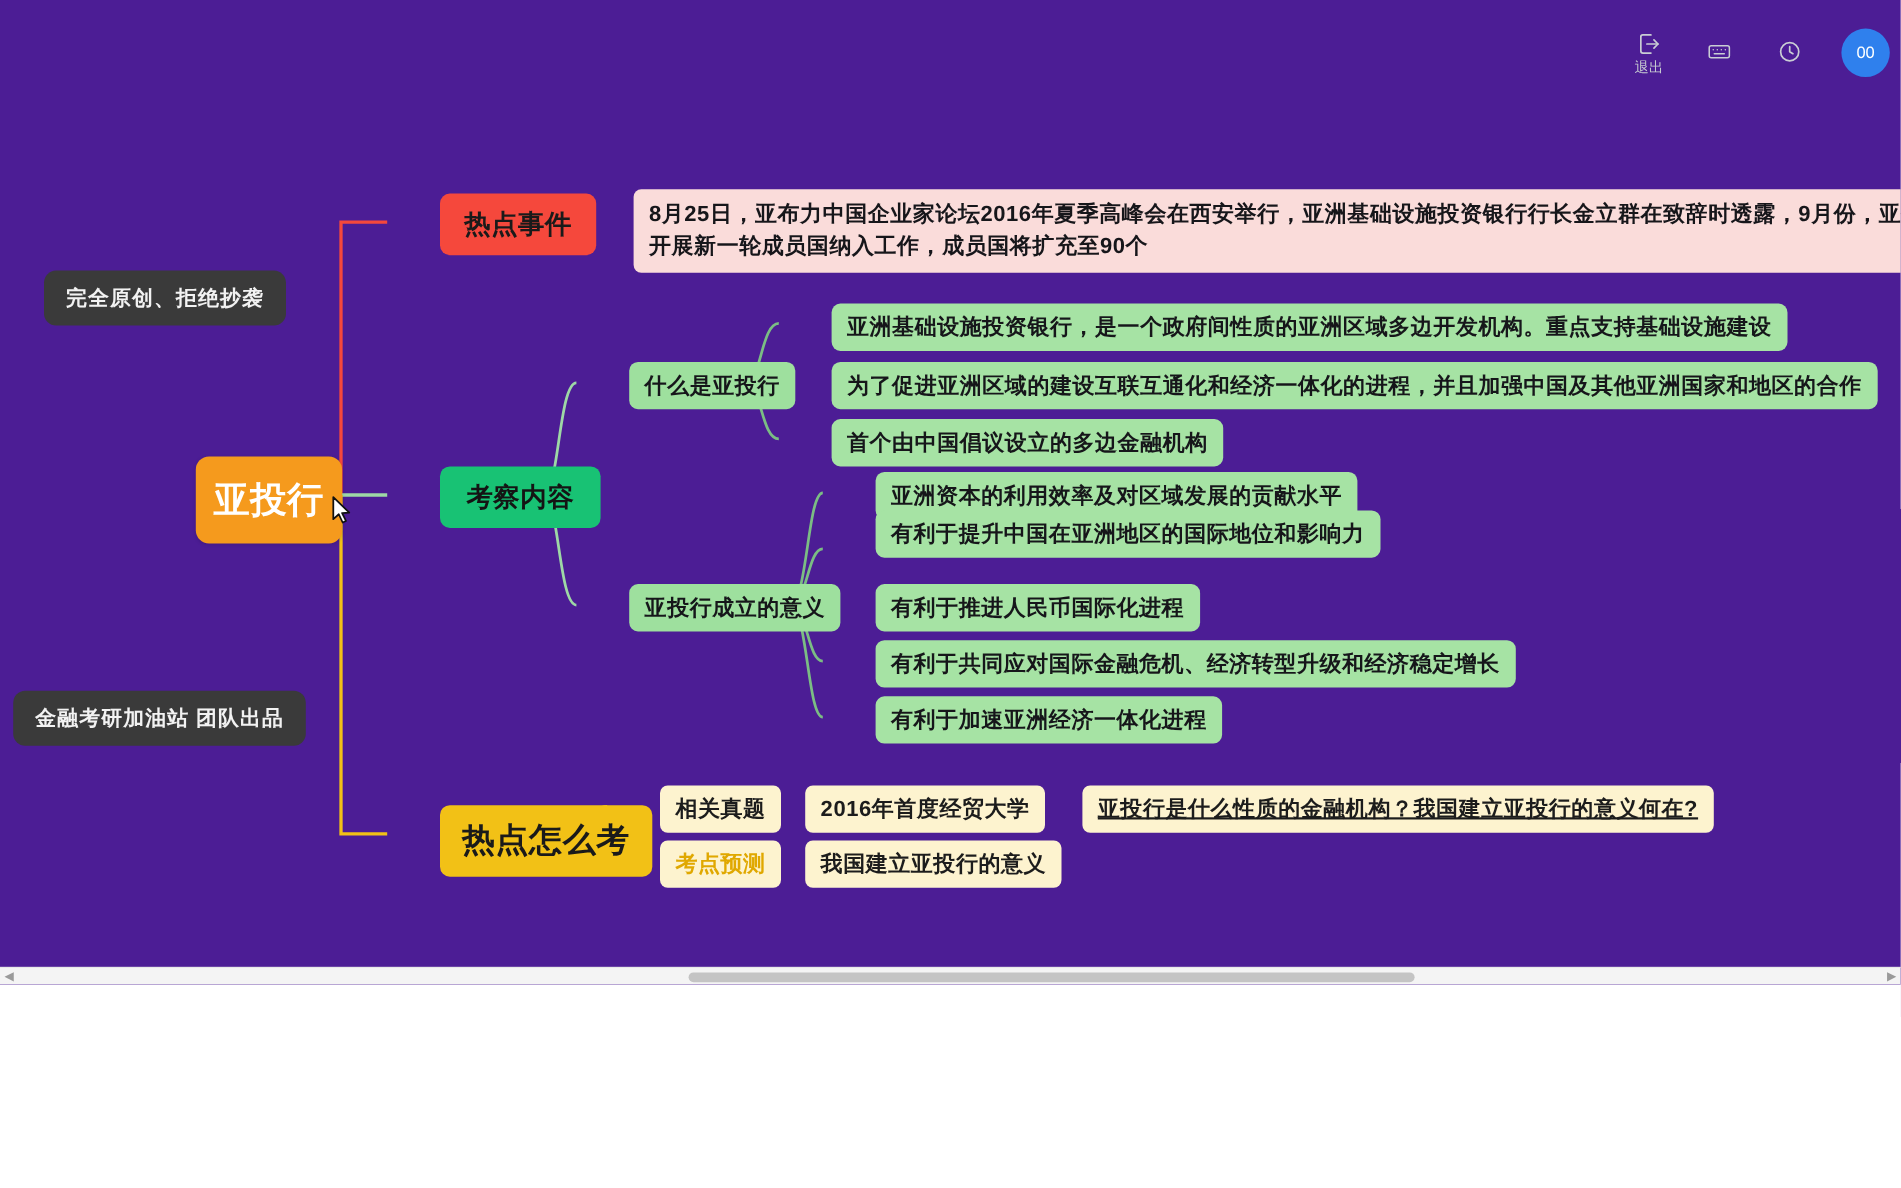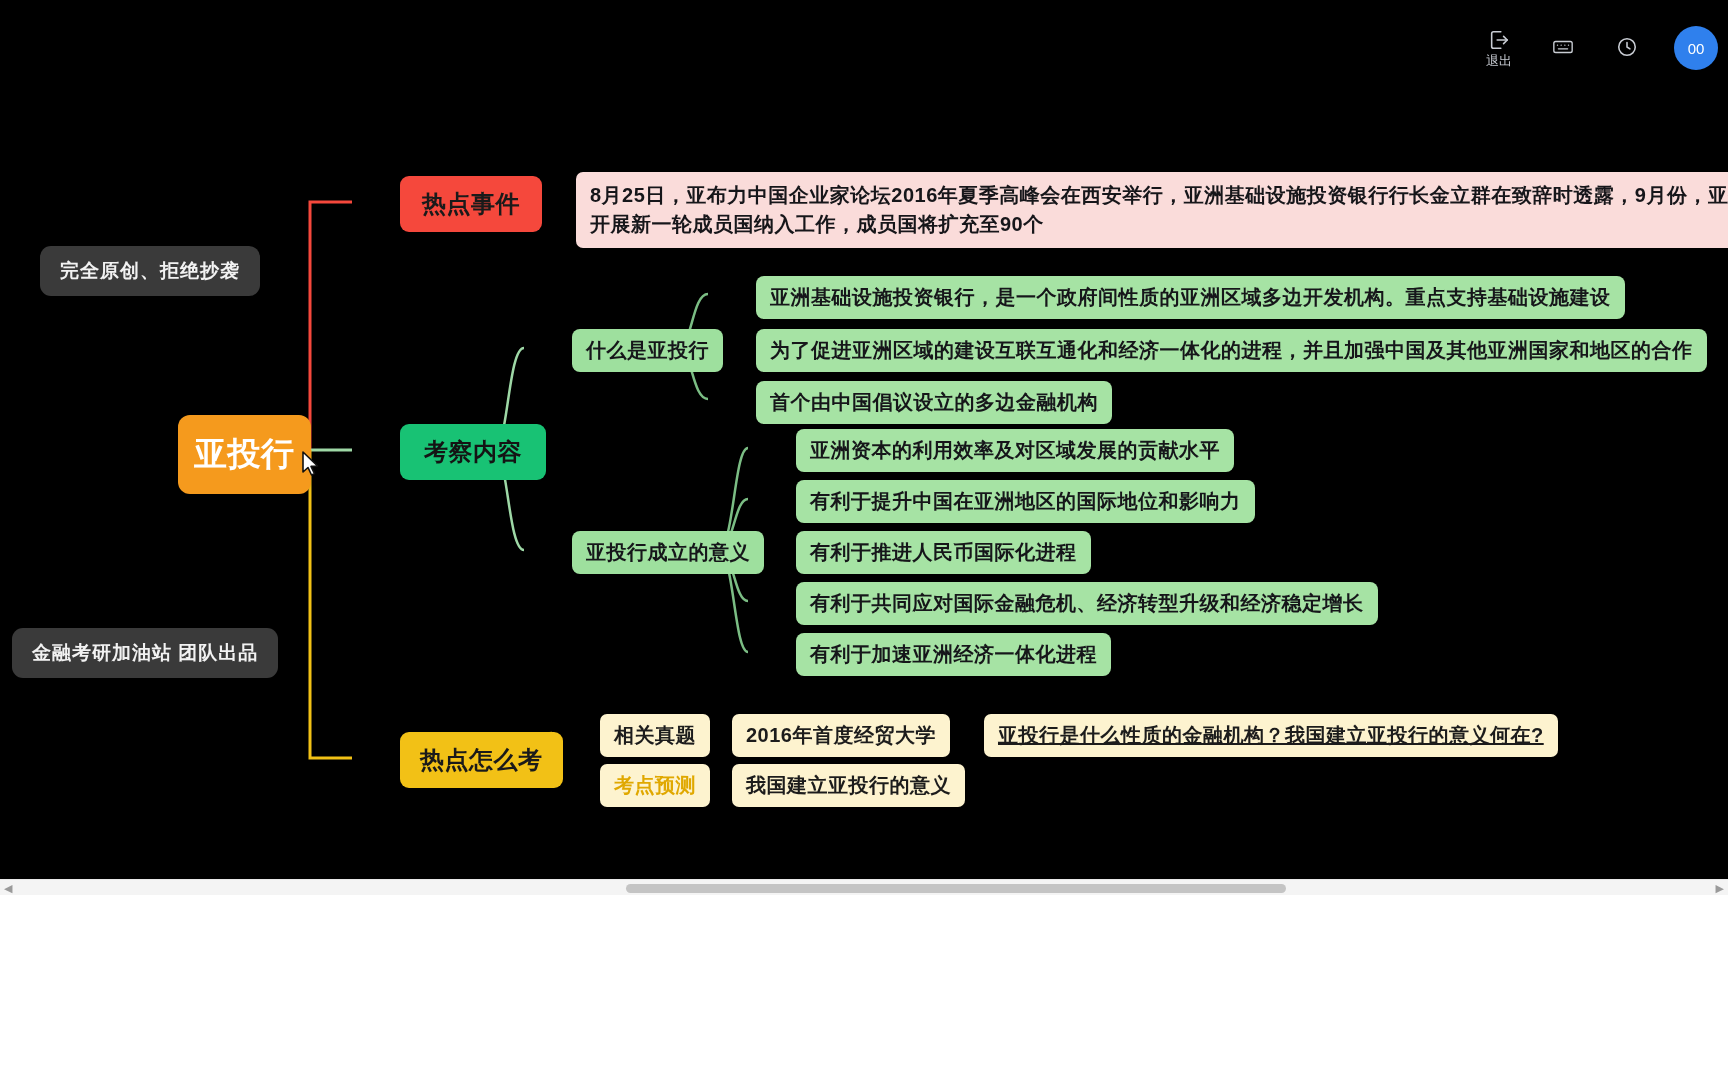--- a/index.html
+++ b/index.html
@@ -6,21 +6,21 @@
   html, body {
     margin: 0; padding: 0;
     width: 1728px; height: 1080px;
     overflow: hidden;
     background: #ffffff;
     font-family: "Liberation Sans", "DejaVu Sans", sans-serif;
   }
   #app {
     position: relative;
     width: 1728px; height: 895px;
-    background: #000000;
+    background: #4c1d95;
     overflow: hidden;
   }
 
   
   .toolbar {
     position: absolute;
     top: 26px; right: 10px;
     display: flex;
     align-items: center;
     gap: 30px;
@@ -114,21 +114,21 @@
     background: #a6e3a4;
     color: #16161a;
     border-radius: 8px;
     font-size: 20px;
     padding: 8px 14px;
   }
   .n-yellow {
     background: #f2c116;
     color: #1a1a1a;
     border-radius: 9px;
-    font-size: 24px;
+    font-size: 30px;
     padding: 12px 20px;
   }
   .n-yellite {
     background: #fdf3cf;
     color: #1c1c1c;
     border-radius: 7px;
     font-size: 20px;
     padding: 8px 14px;
   }
   .n-yellite.accent { color: #e0a800; }
@@ -252,21 +252,21 @@
 
   <div class="node n-greendark" style="left:352px; top:424px;">考察内容</div>
 
   <div class="node n-green" style="left:524px; top:329px;">什么是亚投行</div>
   <div class="node n-greenlite" style="left:708px; top:276px; max-width:1020px;">亚洲基础设施投资银行，是一个政府间性质的亚洲区域多边开发机构。重点支持基础设施建设</div>
   <div class="node n-greenlite" style="left:708px; top:329px; max-width:1020px;">为了促进亚洲区域的建设互联互通化和经济一体化的进程，并且加强中国及其他亚洲国家和地区的合作</div>
   <div class="node n-greenlite" style="left:708px; top:381px;">首个由中国倡议设立的多边金融机构</div>
 
   <div class="node n-green" style="left:524px; top:531px;">亚投行成立的意义</div>
   <div class="node n-greenlite" style="left:748px; top:429px;">亚洲资本的利用效率及对区域发展的贡献水平</div>
-  <div class="node n-greenlite" style="left:748px; top:480px;">有利于提升中国在亚洲地区的国际地位和影响力</div>
+  <div class="node n-greenlite" style="left:748px; top:464px;">有利于提升中国在亚洲地区的国际地位和影响力</div>
   <div class="node n-greenlite" style="left:748px; top:531px;">有利于推进人民币国际化进程</div>
   <div class="node n-greenlite" style="left:748px; top:582px;">有利于共同应对国际金融危机、经济转型升级和经济稳定增长</div>
   <div class="node n-greenlite" style="left:748px; top:633px;">有利于加速亚洲经济一体化进程</div>
 
   <div class="node n-yellow" style="left:352px; top:732px;">热点怎么考</div>
 
   <div class="node n-yellite" style="left:552px; top:714px;">相关真题</div>
   <div class="node n-yellite" style="left:684px; top:714px;">2016年首度经贸大学</div>
   <div class="node n-yellite" style="left:936px; top:714px;text-decoration:underline;">亚投行是什么性质的金融机构？我国建立亚投行的意义何在?</div>
 

